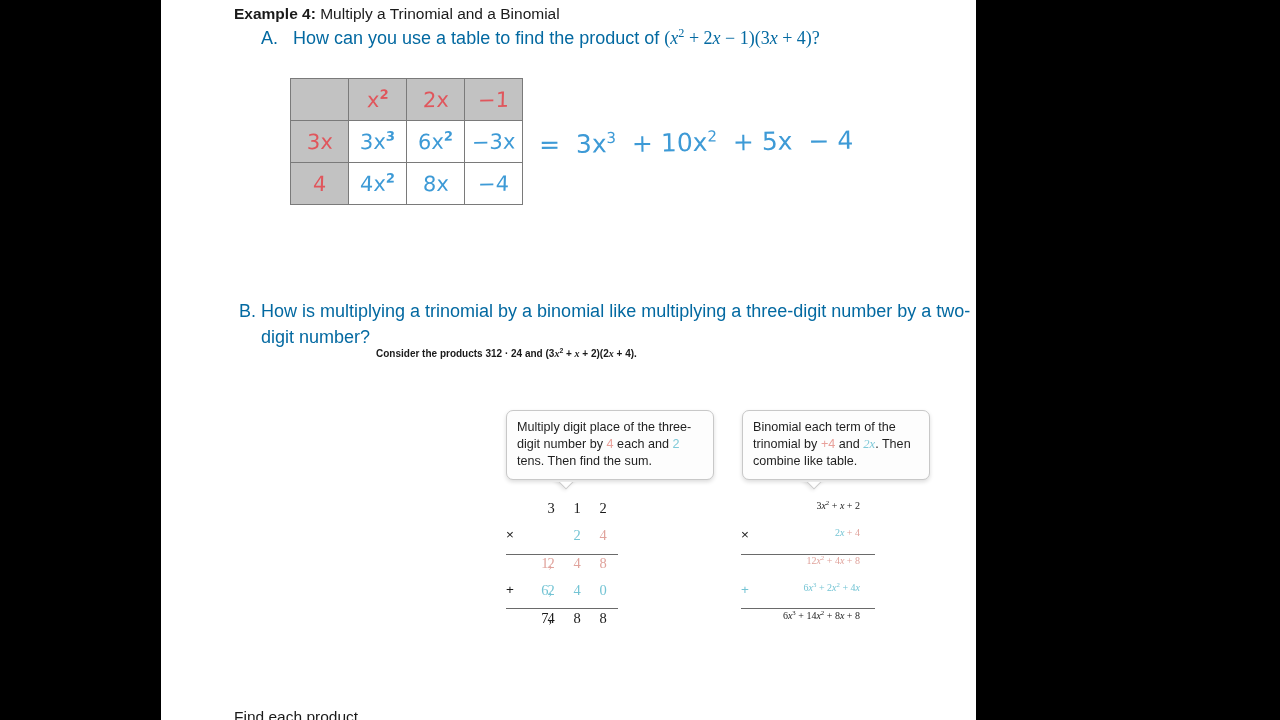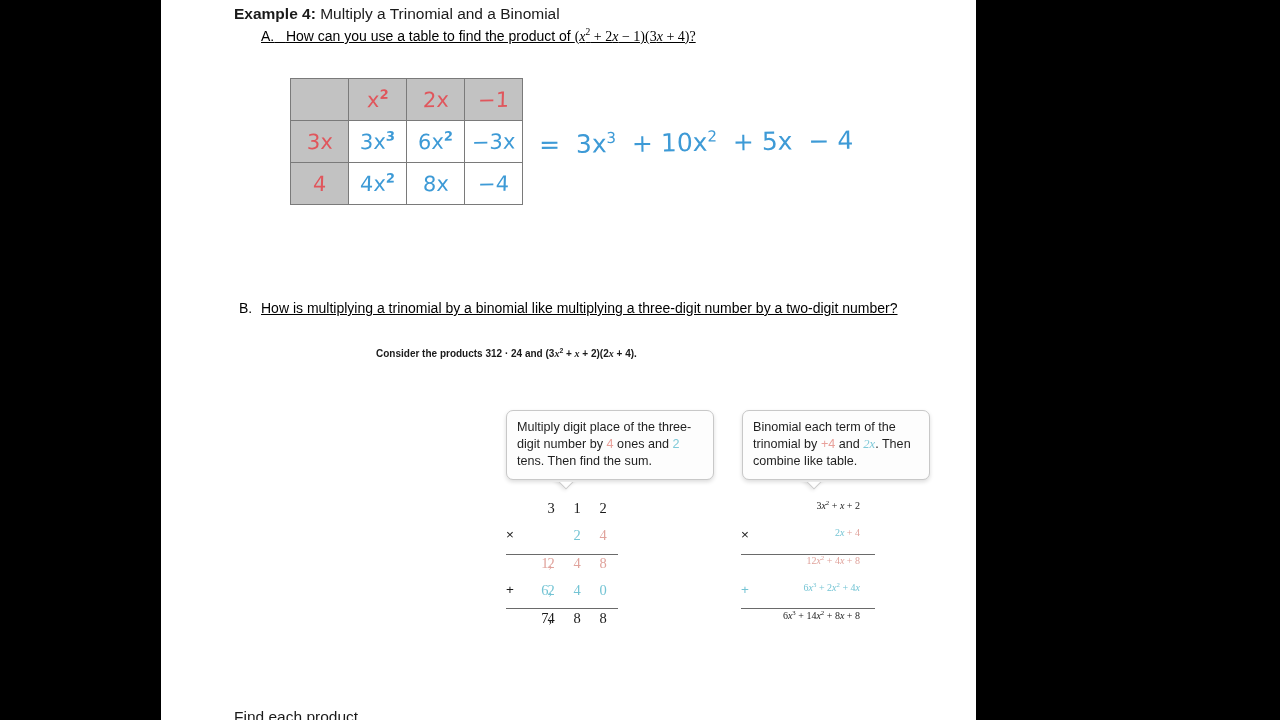--- a/index.html
+++ b/index.html
@@ -30,21 +30,21 @@
 
   
   .ex-title {
     position: absolute; left: 73px; top: 5px;
     font-size: 15.5px; color: #1a1a1a; white-space: nowrap;
   }
   .ex-title b { font-weight: bold; }
 
   .qline {
     position: absolute;
-    font-size: 14px; color: #000000; text-decoration: underline;
+    font-size: 18px; color: #0369a1;
   }
   #qA { left: 100px; top: 28px; white-space: nowrap; }
   #qB { left: 100px; top: 299px; width: 730px; line-height: 1.42; }
   #qB .lbl { position: absolute; left: -22px; top: 0; }
   #consider {
     position: absolute; left: 215px; top: 348px;
     font-size: 10px; font-weight: bold; color: #1a1a1a; white-space: nowrap;
   }
   .mi { font-family: "Liberation Serif", serif; font-style: italic; }
   .mn { font-family: "Liberation Serif", serif; font-style: normal; }
@@ -203,21 +203,21 @@
       <span class="lbl">B.</span>
       <span>How is multiplying a trinomial by a binomial like multiplying a three-digit number by a two-digit number?</span>
     </div>
 
     <div id="consider">
       Consider the products 312 · 24 and (3<span class="mi">x</span><sup class="e">2</sup> + <span class="mi">x</span> + 2)(2<span class="mi">x</span> + 4).
     </div>
 
     <div class="callout" id="callout-left">
       <span>Multiply digit place of the three-</span>
-      <span>digit number by </span><span class="pink">4</span><span> ones and </span><span class="teal">2</span><span> tens.</span>
+      <span>digit number by </span><span class="pink">4</span><span> each and </span><span class="teal">2</span><span> tens.</span>
       <span>Then find the sum.</span>
     </div>
     <div class="tail" id="tail-left"></div>
 
     <div class="callout" id="callout-right">
       <span>Binomial each term of the</span>
       <span>trinomial by </span><span class="pink">+4</span><span> and </span><span class="teal mi">2x</span><span>. Then</span>
       <span>combine like table.</span>
     </div>
     <div class="tail" id="tail-right"></div>

